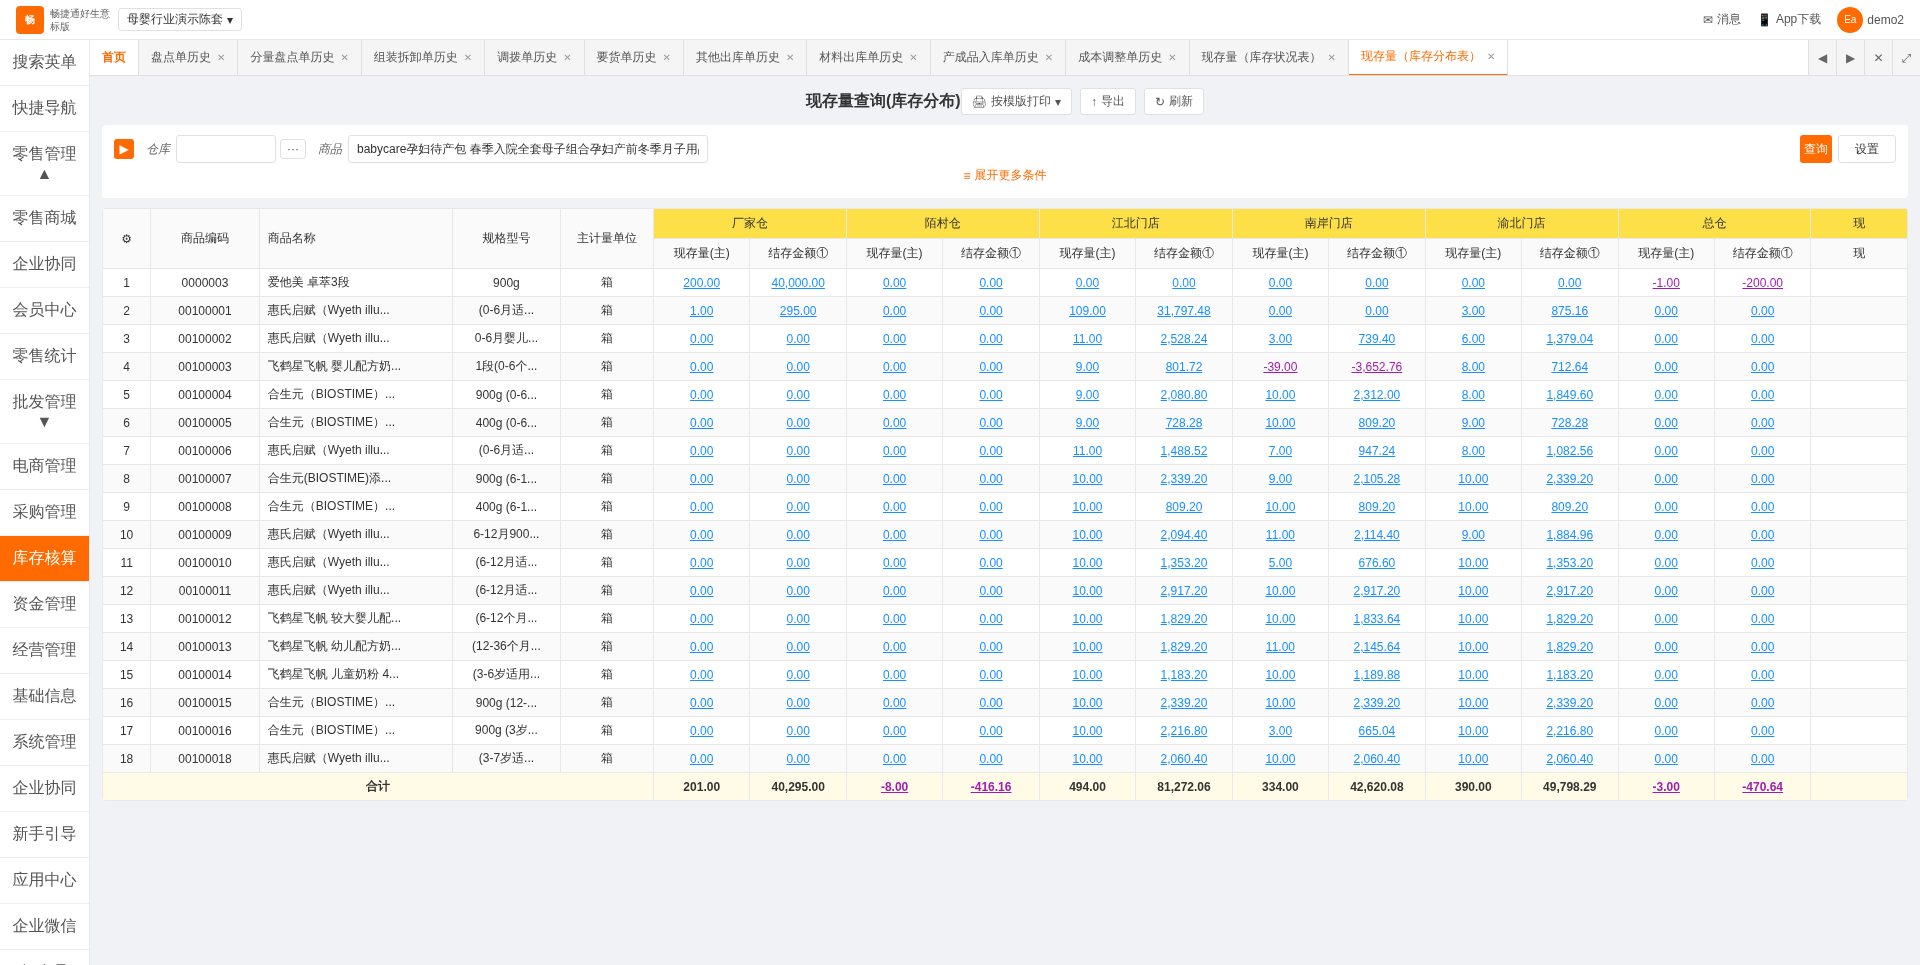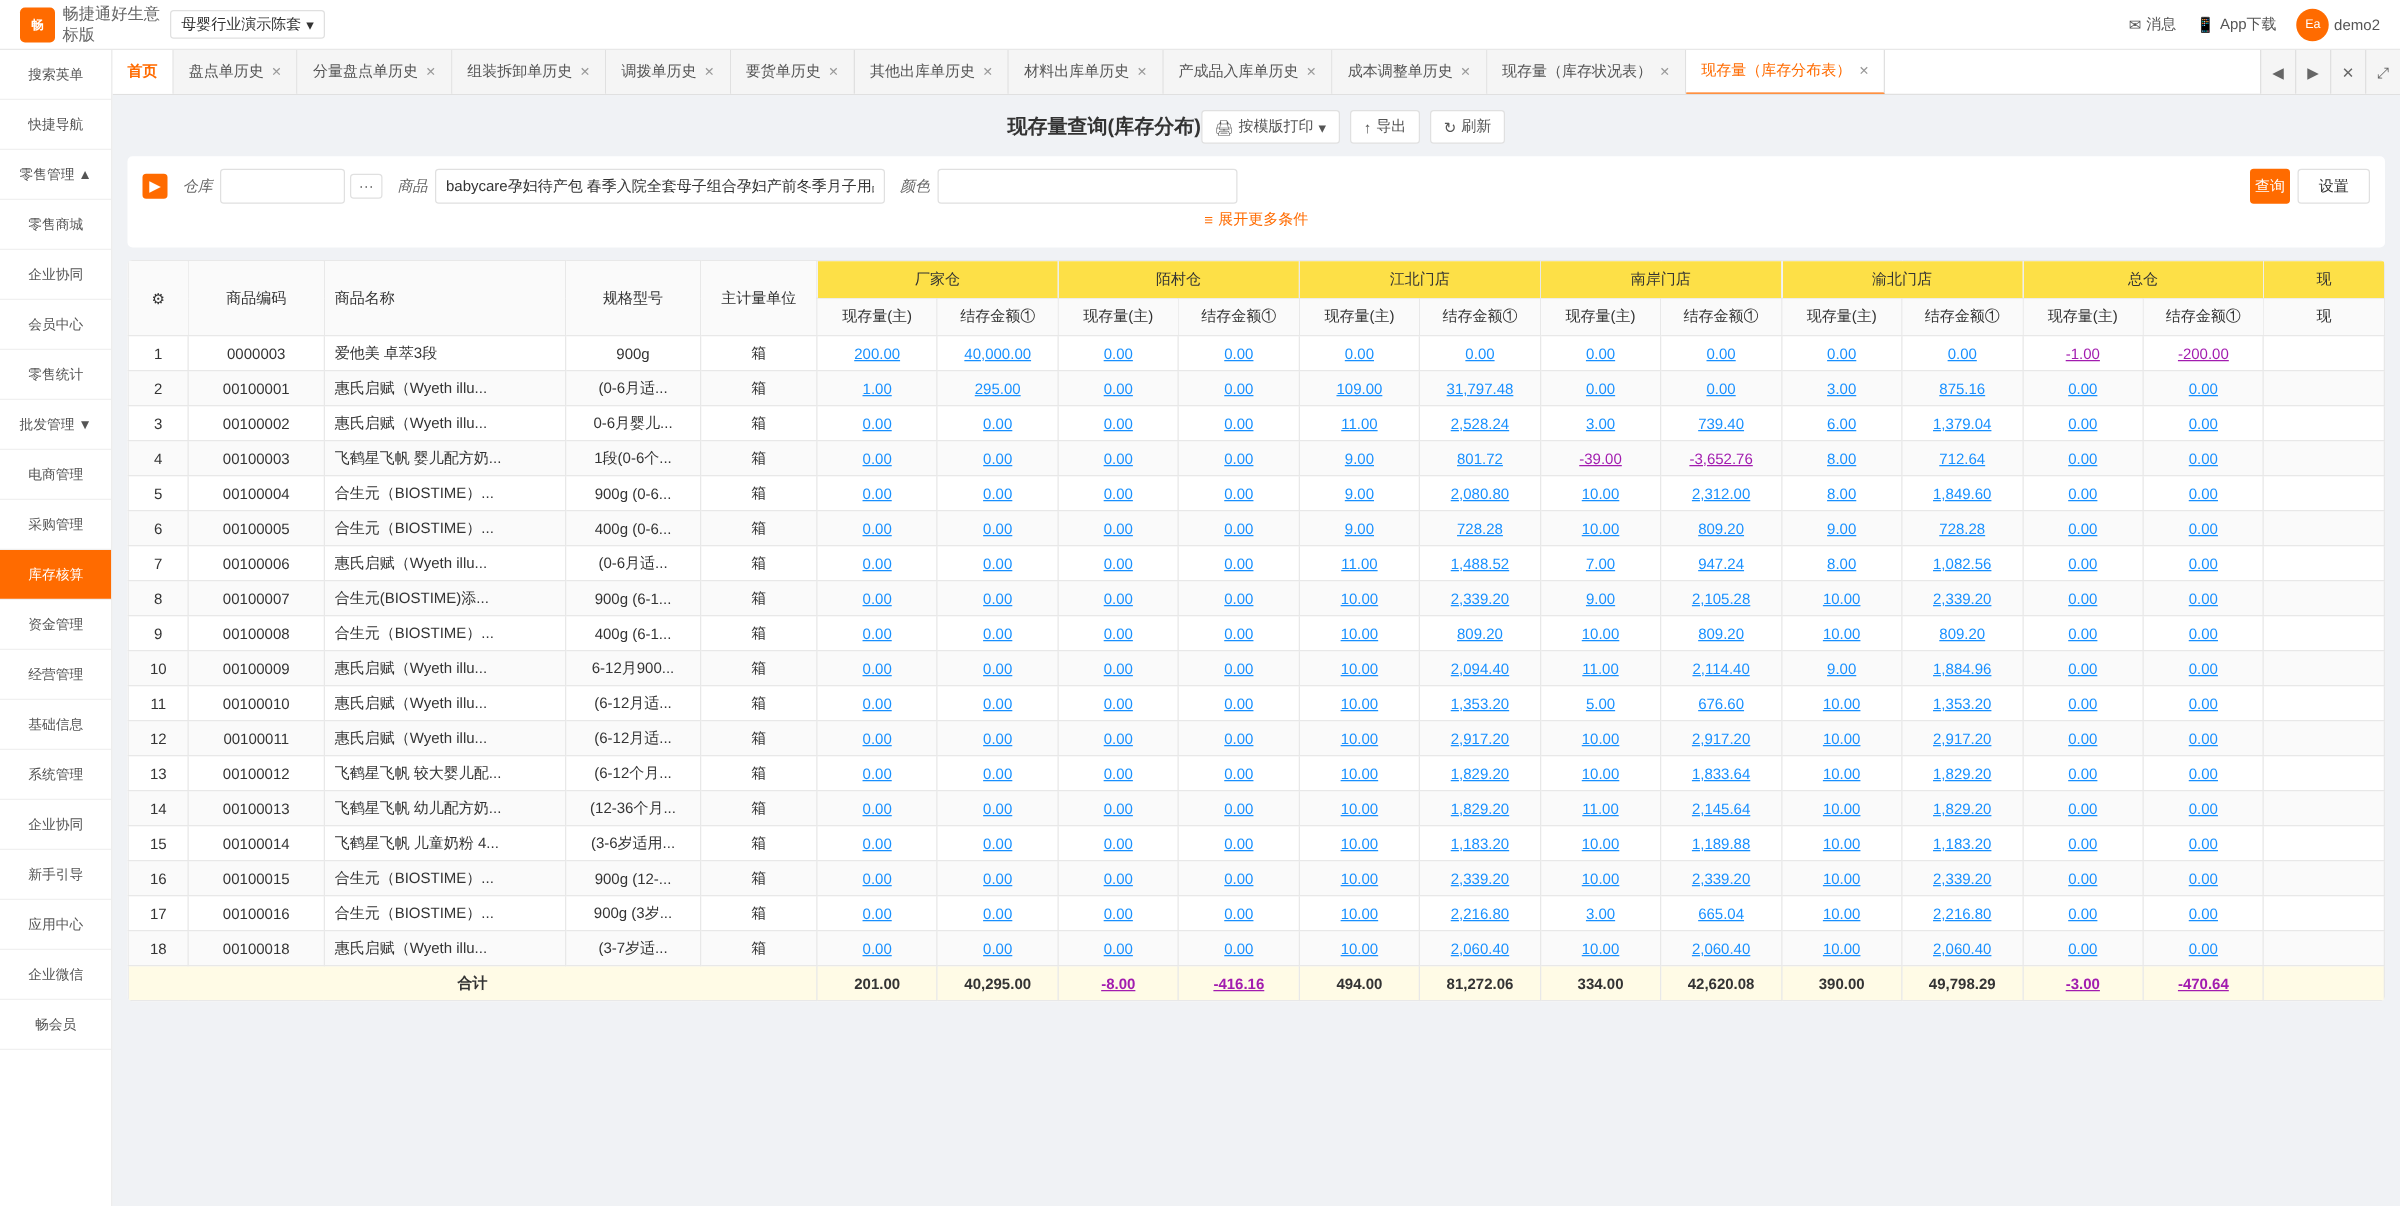--- a/index.html
+++ b/index.html
@@ -3,32 +3,32 @@
   <meta charset="utf-8">
   <style>
     * { box-sizing: border-box; margin: 0; padding: 0; }
     body { font-family: 'Microsoft YaHei', Arial, sans-serif; font-size: 12px; background: #f0f2f5; color: #333; overflow: hidden; }
 
     
     .top-bar { height: 40px; background: #fff; display: flex; align-items: center; justify-content: space-between; padding: 0 16px; border-bottom: 1px solid #e8e8e8; }
     .top-bar-left { display: flex; align-items: center; gap: 8px; }
     .logo-area { display: flex; align-items: center; gap: 6px; }
     .logo-icon { width: 28px; height: 28px; background: #ff6b00; border-radius: 4px; display: flex; align-items: center; justify-content: center; color: #fff; font-size: 10px; font-weight: bold; }
-    .logo-text { font-size: 13px; color: #666; line-height: 1.3; }
+    .logo-text { font-size: 10px; color: #666; line-height: 1.3; }
     .industry-select { display: flex; align-items: center; gap: 4px; font-size: 12px; color: #333; cursor: pointer; border: 1px solid #e0e0e0; padding: 2px 8px; border-radius: 3px; }
     .top-bar-right { display: flex; align-items: center; gap: 16px; font-size: 12px; color: #555; }
     .top-bar-right-item { display: flex; align-items: center; gap: 4px; cursor: pointer; }
     .avatar { width: 26px; height: 26px; border-radius: 50%; background: #ff6b00; display: flex; align-items: center; justify-content: center; color: #fff; font-size: 10px; }
 
     
     .main-layout { display: flex; height: calc(965px - 40px); }
 
     
     .sidebar { width: 90px; background: #fff; border-right: 1px solid #e8e8e8; display: flex; flex-direction: column; overflow-y: auto; }
-    .sidebar-item { padding: 12px 4px; text-align: center; cursor: pointer; font-size: 11px; color: #555; border-bottom: 1px solid #f0f0f0; }
+    .sidebar-item { padding: 12px 4px; text-align: center; cursor: pointer; font-size: 16px; color: #555; border-bottom: 1px solid #f0f0f0; }
     .sidebar-item.active { background: #ff6b00; color: #fff; }
 
     
     .content-area { flex: 1; display: flex; flex-direction: column; overflow: hidden; }
 
     
     .tab-bar { background: #fff; border-bottom: 1px solid #e0e0e0; display: flex; align-items: center; height: 36px; overflow: hidden; }
     .tab-bar-tabs { display: flex; flex: 1; overflow: hidden; align-items: stretch; }
     .tab { display: flex; align-items: center; gap: 4px; padding: 0 12px; font-size: 12px; color: #555; cursor: pointer; border-right: 1px solid #e0e0e0; white-space: nowrap; height: 36px; background: #f5f5f5; }
     .tab.active { background: #fff; color: #ff6b00; border-bottom: 2px solid #ff6b00; }
@@ -195,24 +195,20 @@
           <div class="filter-item">
             <span class="filter-label">仓库</span>
             <div class="warehouse-selector">
               <input class="filter-input" value="" placeholder="" style="width: 100px;">
               <button class="ellipsis-btn">···</button>
             </div>
           </div>
           <div class="filter-item">
             <span class="filter-label">商品</span>
             <input class="filter-input filter-input-long" value="babycare孕妇待产包 春季入院全套母子组合孕妇产前冬季月子用品 22件套 ..." style="width: 360px;">
-          </div>
-          <div class="filter-item">
-            <span class="filter-label">颜色</span>
-            <input class="filter-input filter-input-color" value="" style="width: 240px;">
           </div>
           <div style="display:flex; gap:6px; margin-left: auto;">
             <button class="orange-btn">查询</button>
             <button class="white-btn">设置</button>
           </div>
         </div>
         <div class="expand-more">
           <span>≡</span>
           <span>展开更多条件</span>
         </div>

